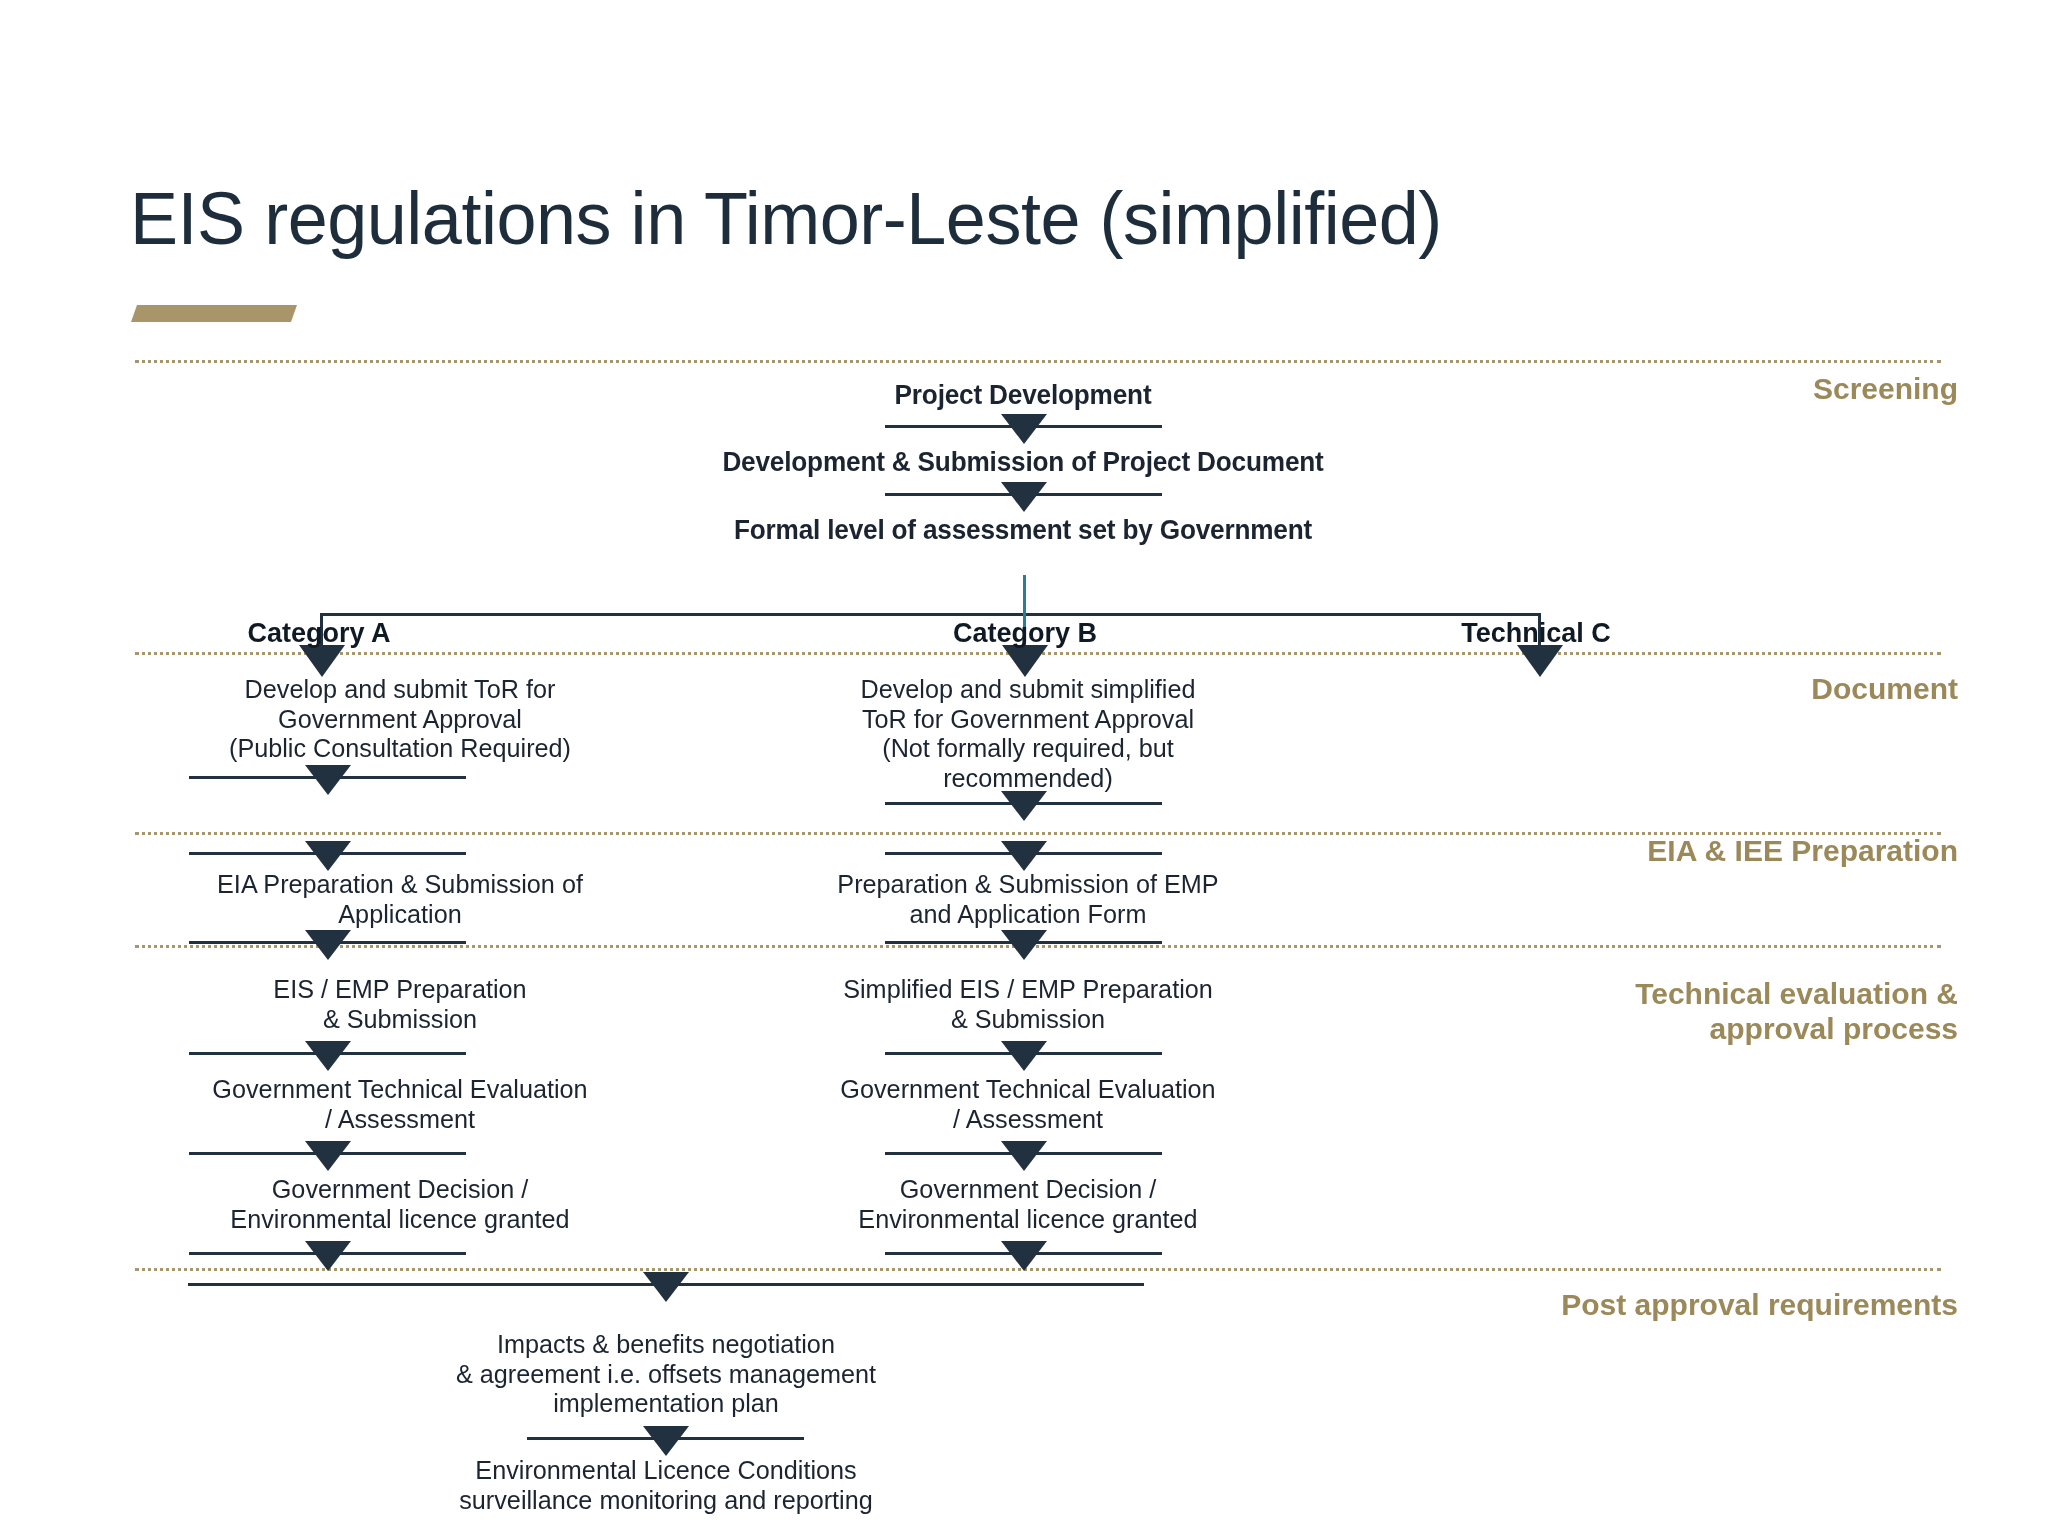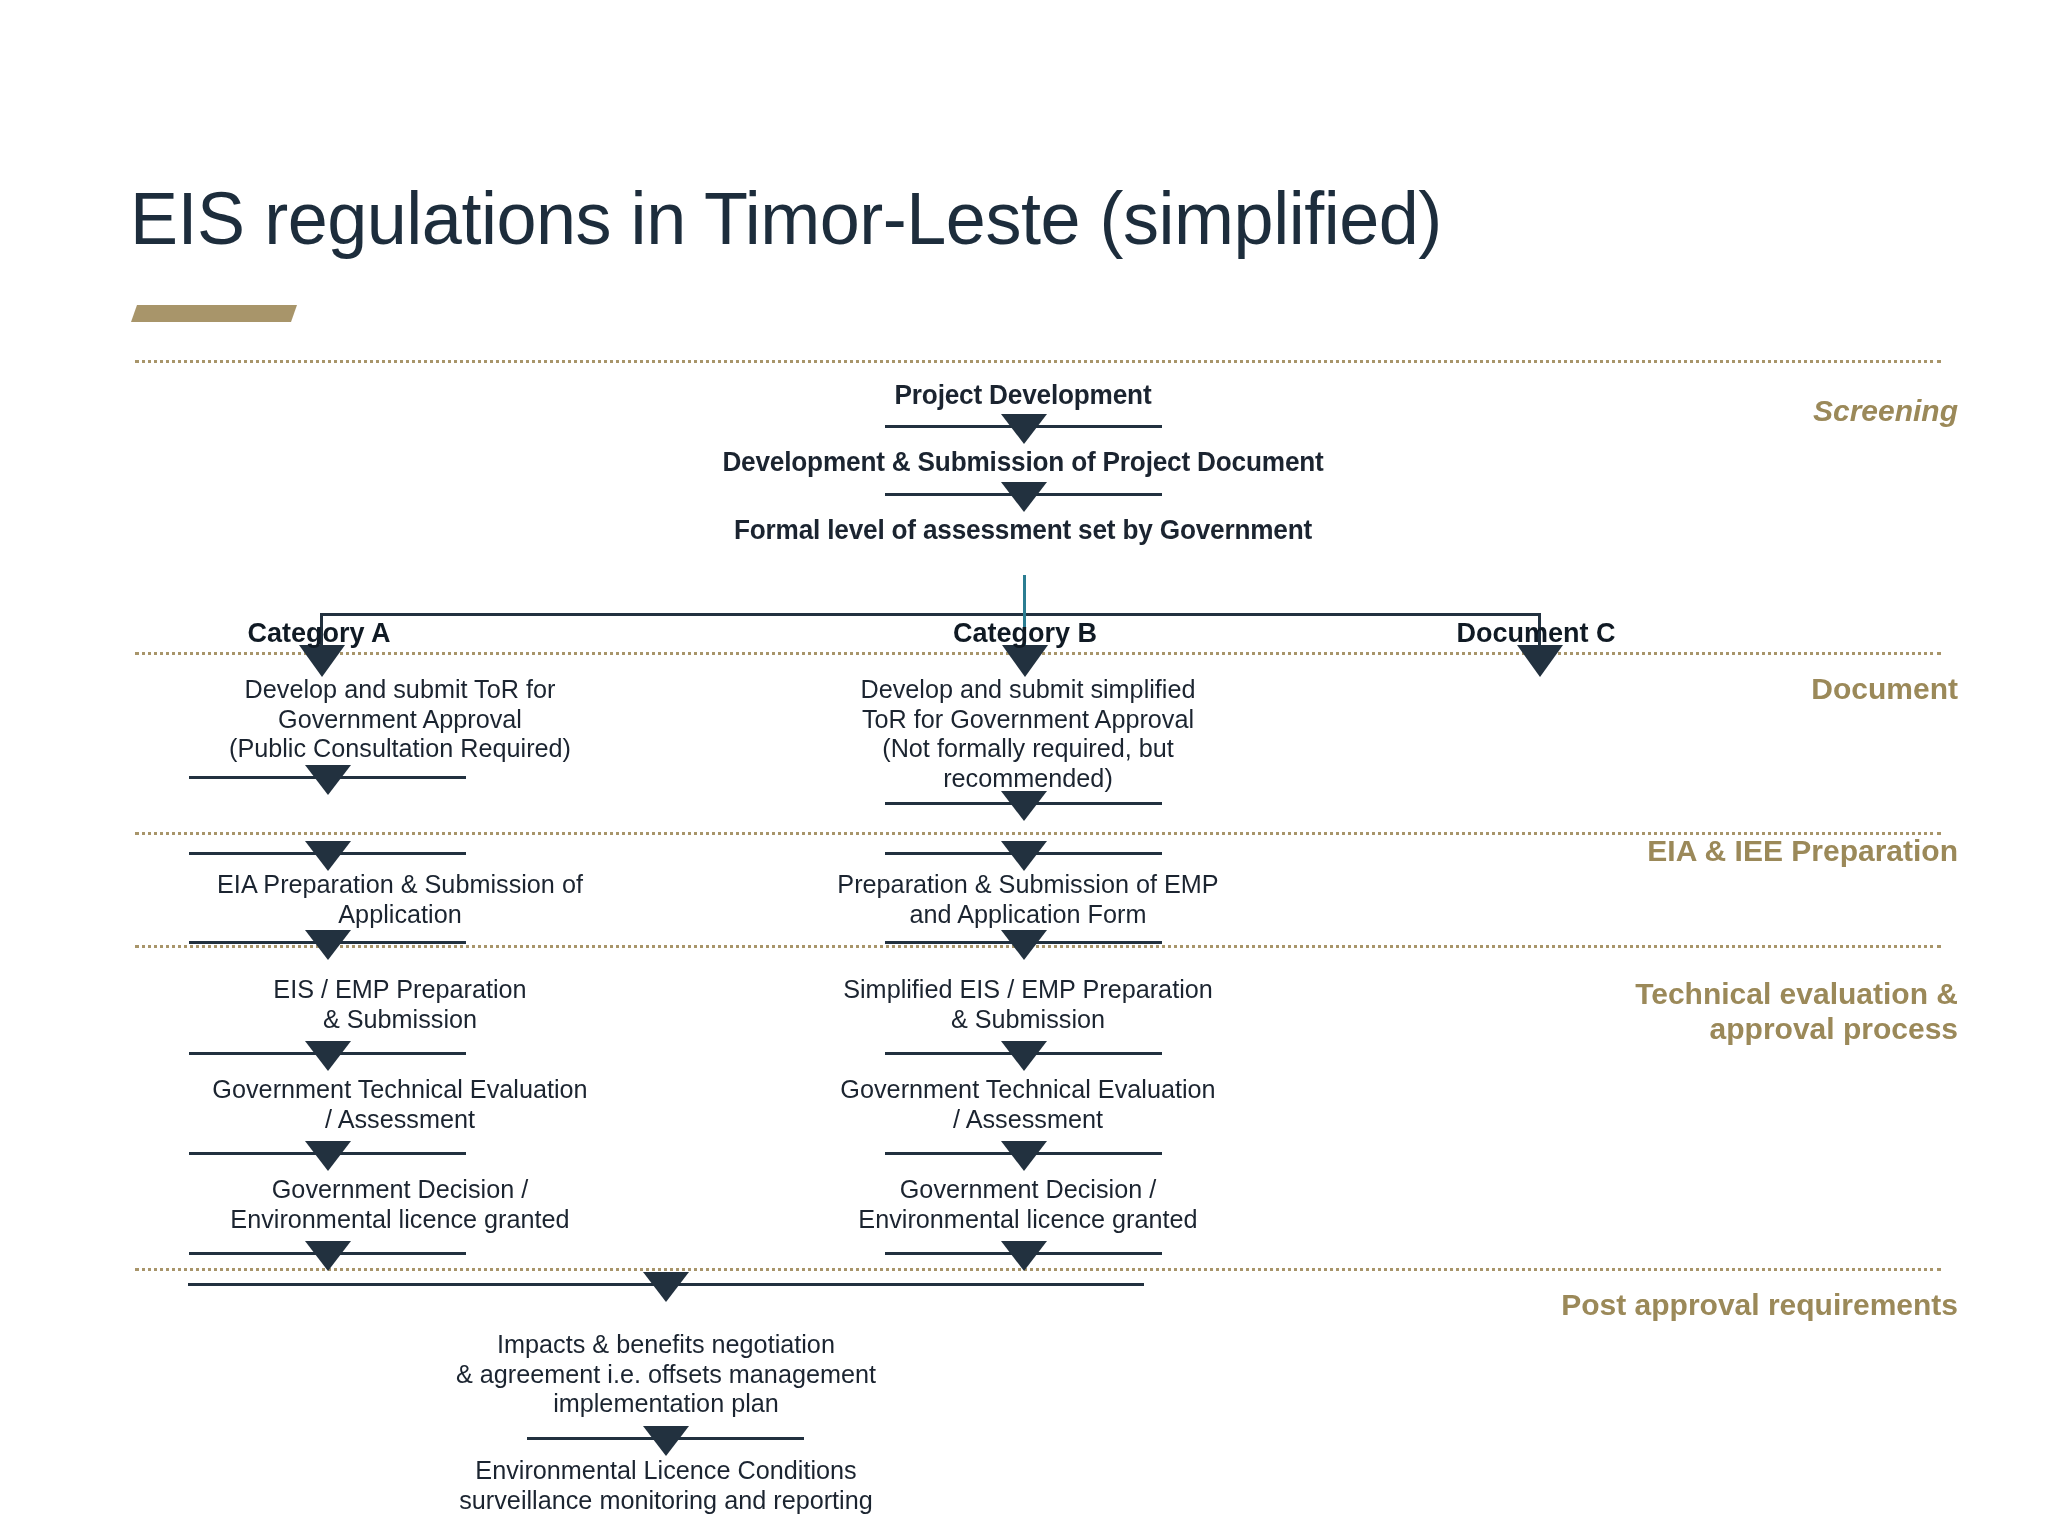--- a/index.html
+++ b/index.html
@@ -140,21 +140,21 @@
 
 <div id="slide-title">EIS regulations in Timor-Leste (simplified)</div>
 <div id="title-accent-bar"></div>
 
 <div class="divider" style="top:360px;"></div>
 <div class="divider" style="top:652px;"></div>
 <div class="divider" style="top:832px;"></div>
 <div class="divider" style="top:945px;"></div>
 <div class="divider" style="top:1268px;"></div>
 
-<div class="band-label" style="top:394px;font-style:italic;">Screening</div>
+<div class="band-label" style="top:372px;">Screening</div>
 <div class="band-label" style="top:672px;">Document</div>
 <div class="band-label" style="top:834px;">EIA &amp; IEE Preparation</div>
 <div class="band-label" style="top:977px;">Technical evaluation &amp;
 approval process</div>
 <div class="band-label" style="top:1288px;">Post approval requirements</div>
 
 <div class="node bold" style="left:773px; top:380px; width:500px;">Project Development</div>
 
 <div class="arrow" style="left:885px; top:425px; width:277px;"></div>
 
@@ -171,21 +171,21 @@
 <div class="branch-head" style="left:299px; top:596px; top:645px;"></div>
 
 <div class="branch-leg teal" style="left:1023px; top:613px; height:35px;"></div>
 <div class="branch-head" style="left:1002px; top:645px;"></div>
 
 <div class="branch-leg" style="left:1538px; top:613px; height:35px;"></div>
 <div class="branch-head" style="left:1517px; top:645px;"></div>
 
 <div class="cat-label" style="left:319px; top:618px;">Category A</div>
 <div class="cat-label" style="left:1025px; top:618px;text-align:center;">Category B</div>
-<div class="cat-label" style="left:1536px; top:618px;">Document C</div>
+<div class="cat-label" style="left:1536px; top:618px;">Technical C</div>
 
 <div class="node" style="left:145px; top:675px; width:510px;">Develop and submit ToR for
 Government Approval
 (Public Consultation Required)</div>
 
 <div class="arrow" style="left:189px; top:776px; width:277px;"></div>
 
 <div class="node" style="left:773px; top:675px; width:510px;">Develop and submit simplified
 ToR  for  Government Approval
 (Not formally required, but

